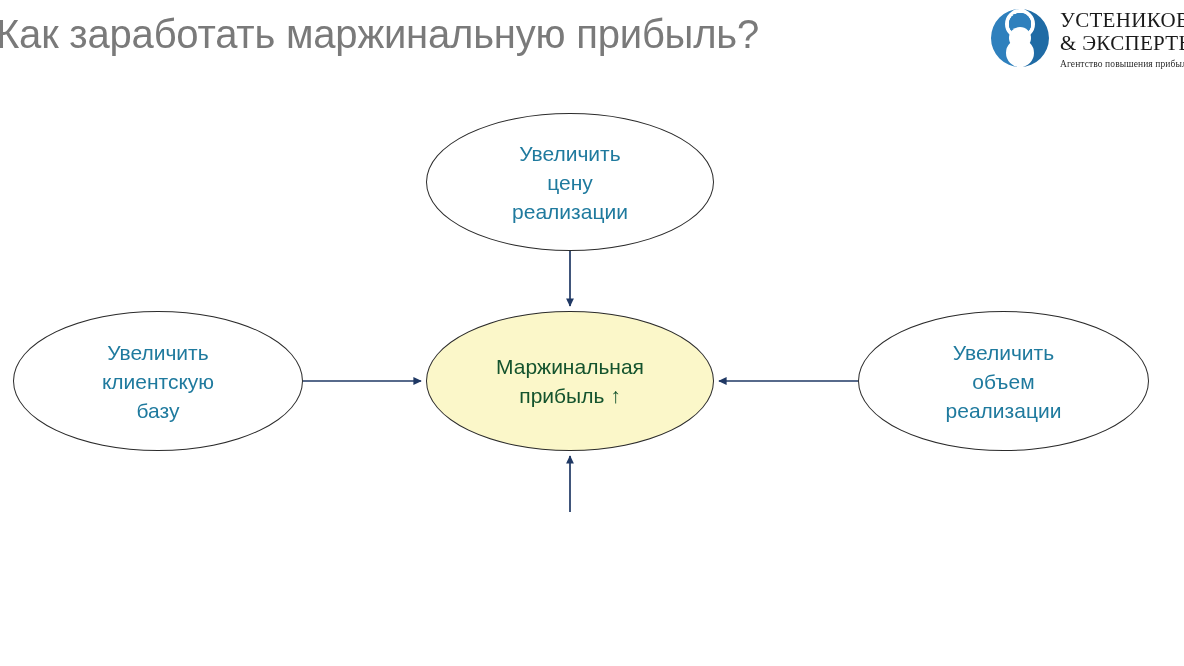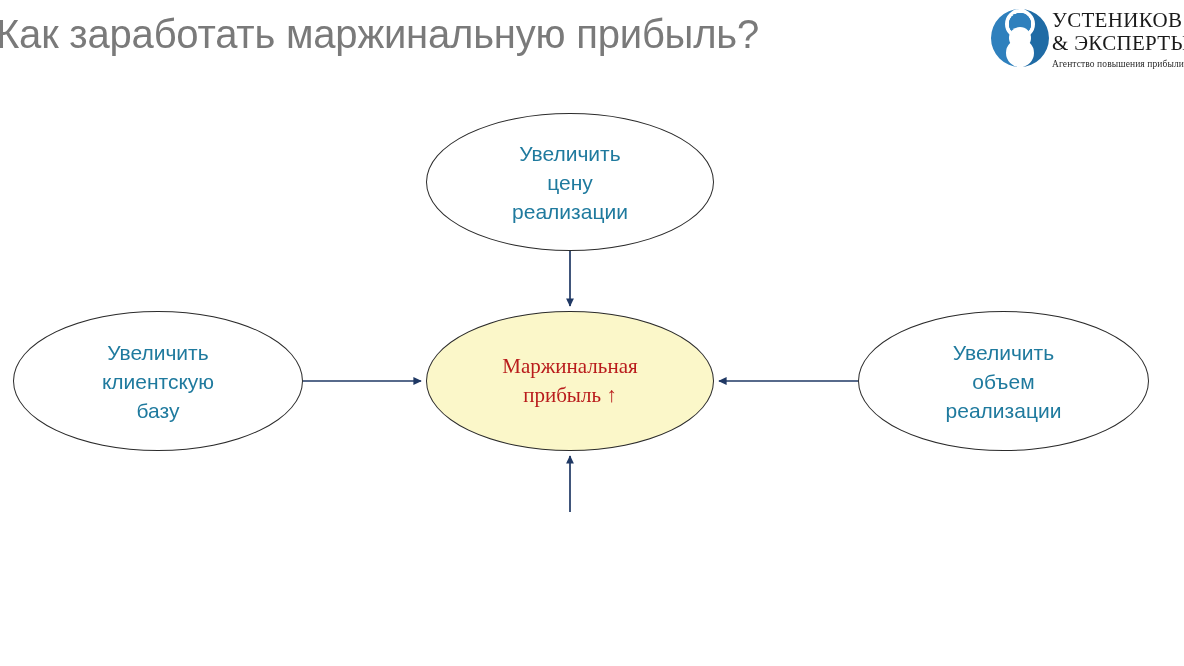--- a/index.html
+++ b/index.html
@@ -40,20 +40,21 @@
     align-items: flex-start;
     overflow: hidden;
   }
   #logo-mark {
     width: 64px;
     height: 64px;
     flex: 0 0 64px;
     margin-top: 2px;
   }
   #logo-text-block {
+    margin-left: 8px;
     padding-top: 5px;
     overflow: hidden;
     white-space: nowrap;
   }
   .logo-line {
     font-family: "Liberation Serif", serif;
     font-size: 21px;
     line-height: 23px;
     color: #1a1a1a;
     letter-spacing: 0.3px;
@@ -93,22 +94,21 @@
     line-height: 29px;
     color: #1f7a9e;
     text-align: center;
     white-space: pre-line;
     padding: 0 24px;
   }
   .node.center {
     background: #fbf7c9;
   }
   .node.center .node-label {
-    color: #b91c1c;
-    font-family: Liberation Serif, serif;
+    color: #14532d;
   }
 
   
   #node-top    { left: 426px; top: 113px; width: 288px; height: 138px; }
   #node-left   { left: 13px;  top: 311px; width: 290px; height: 140px; }
   #node-center { left: 426px; top: 311px; width: 288px; height: 140px; }
   #node-right  { left: 858px; top: 311px; width: 291px; height: 140px; }
   #node-bottom { left: 426px; top: 508px; width: 288px; height: 140px; }
 
   #arrows {

